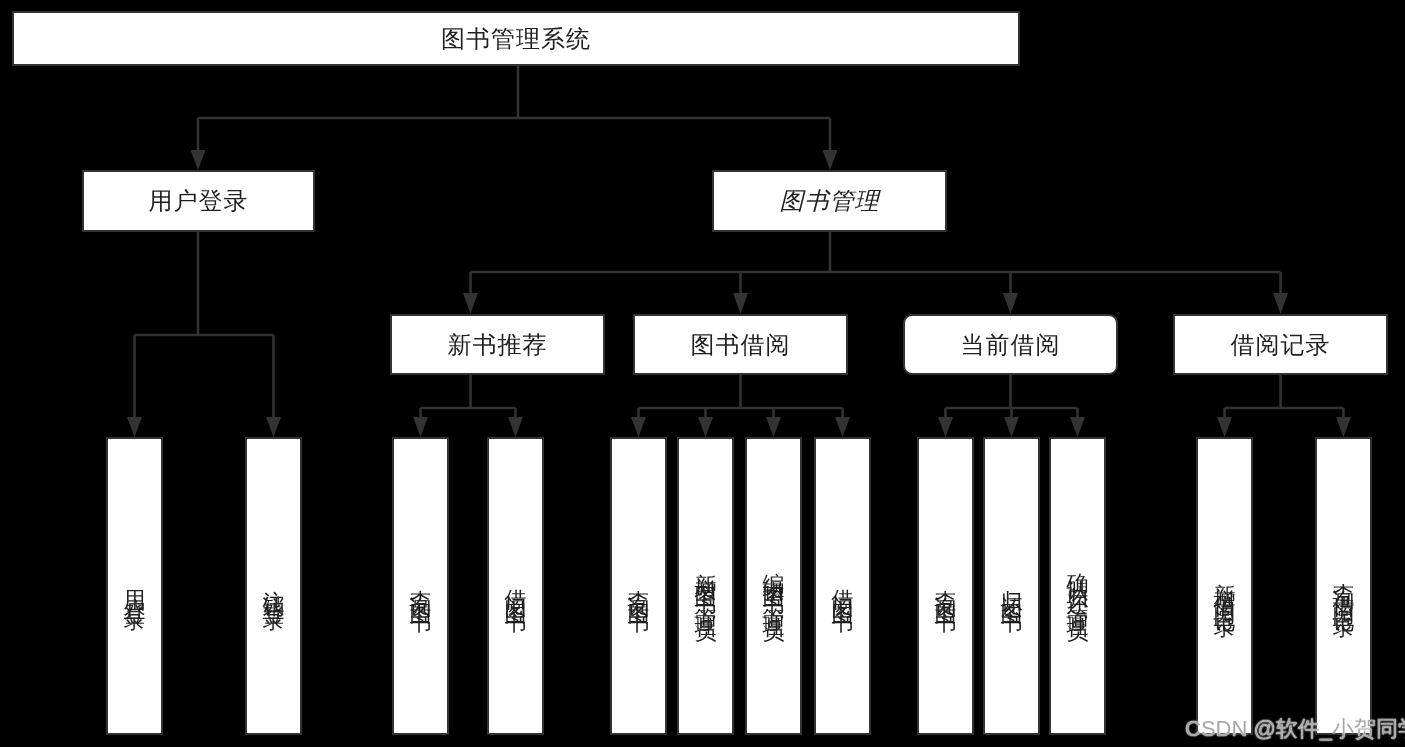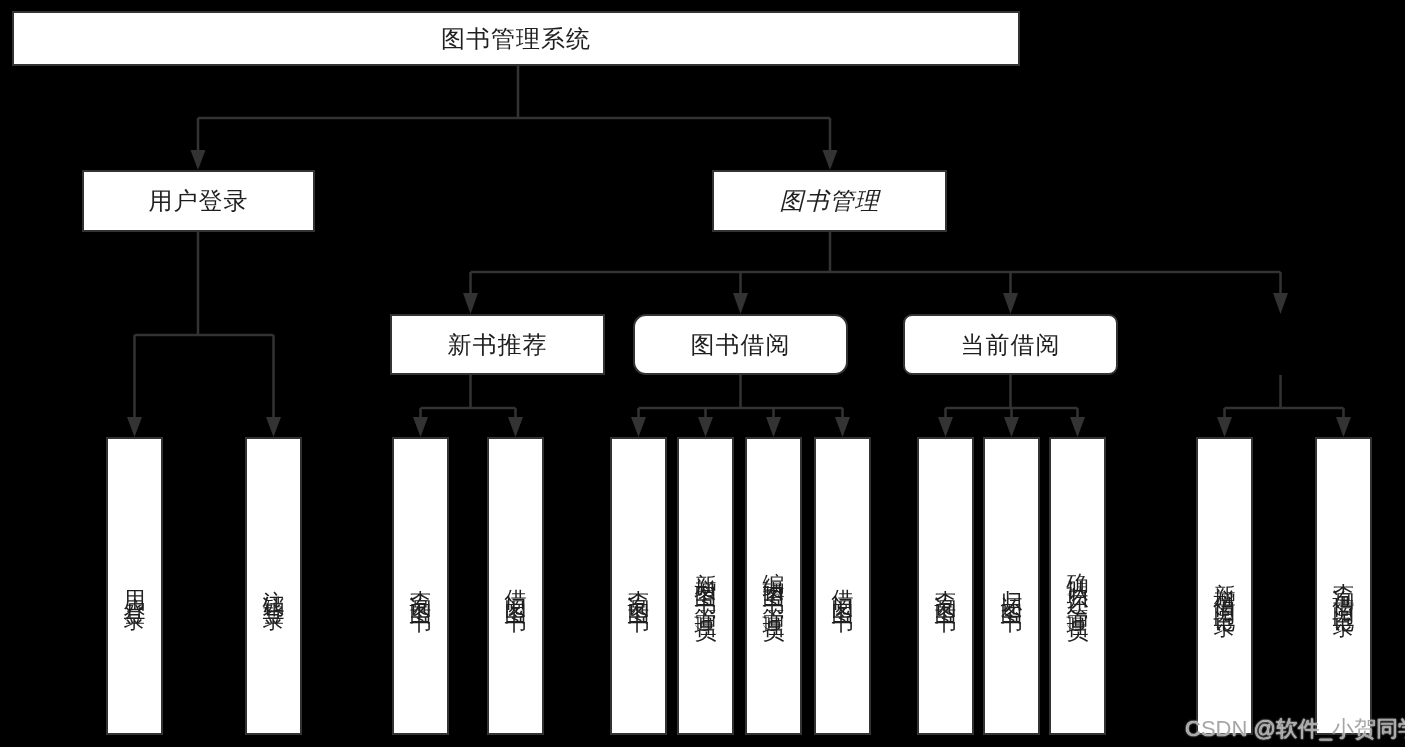--- a/index.html
+++ b/index.html
@@ -101,25 +101,28 @@
   <div class="node h-box lvl2-box" style="left:82px; width:233px;">
     <span>用户登录</span>
   </div>
   <div class="node h-box lvl2-box" style="left:712px; width:235px;font-style:italic;">
     <span>图书管理</span>
   </div>
 
   <div class="node h-box lvl3-box" style="left:363px; width:215px;margin-left:27px;">
     <span>新书推荐</span>
   </div>
-  <div class="node h-box lvl3-box" style="left:633px; width:215px;border-radius:13px;">
+  <div class="node h-box lvl3-box" style="left:633px; width:215px;">
     <span>图书借阅</span>
   </div>
   <div class="node h-box lvl3-box" style="left:903px; width:215px;border-radius:9px;">
     <span>当前借阅</span>
+  </div>
+  <div class="node h-box lvl3-box" style="left:1173px; width:215px;">
+    <span>借阅记录</span>
   </div>
 
   <div class="node leaf" style="left:106px;">
     <span class="vtext">用户登录</span>
   </div>
   <div class="node leaf" style="left:245px;">
     <span class="vtext">注销登录</span>
   </div>
   <div class="node leaf" style="left:392px;">
     <span class="vtext">查询图书</span>

